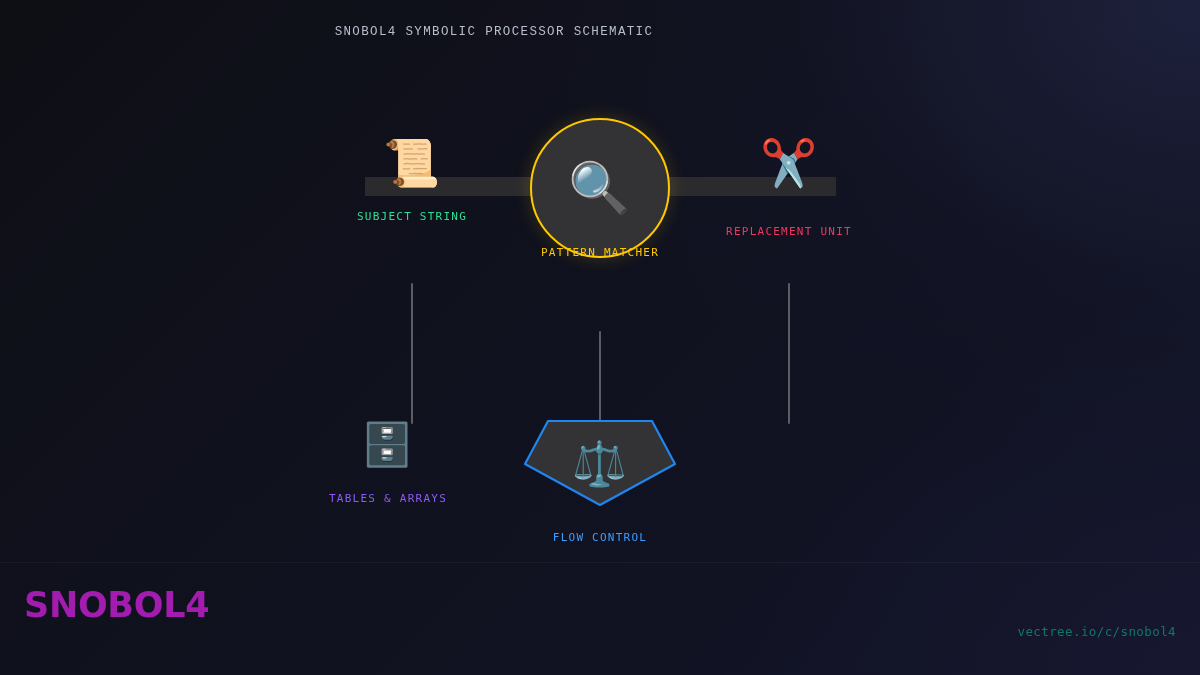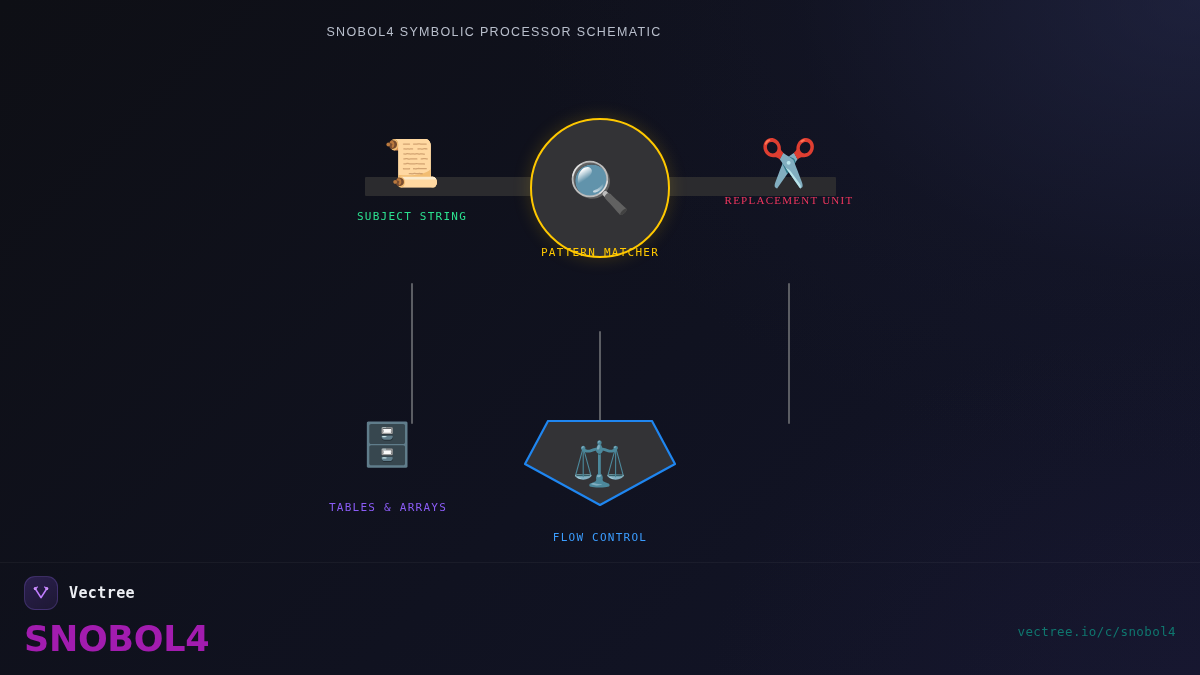--- a/index.html
+++ b/index.html
@@ -10,21 +10,21 @@
       radial-gradient(ellipse 700px 500px at 100% 100%, rgba(32,28,62,0.30) 0%, rgba(14,15,21,0) 70%),
       linear-gradient(135deg, #0e0f15 0%, #101220 55%, #13152a 100%);
     font-family:"DejaVu Sans Mono", monospace;
     position:relative;
   }
 
   
   .title {
     position:absolute; top:25px; left:0; width:988px;
     text-align:center;
-    font-family:Liberation Sans, sans-serif;
+    font-family:Liberation Mono, monospace;
     font-size:12.5px; letter-spacing:1.35px;
     color:#b9bfcc;
   }
 
   
   .canvas { position:absolute; inset:0; }
 
   
   .hbar {
     position:absolute; left:365px; top:177px; width:471px; height:19px;
@@ -52,42 +52,42 @@
     font-size:46px; line-height:1;
   }
   .n-subject .node-label { top:78px; color:#2ce08f; }
 
   
   .n-replace { left:688px; top:132px; width:202px; height:100px; }
   .n-replace .glyph {
     position:absolute; left:50%; top:8px; transform:translateX(-50%);
     font-size:46px; line-height:1;
   }
-  .n-replace .node-label { top:62px; color:#f0365e;font-family:Liberation Serif, serif; }
+  .n-replace .node-label { top:93px; color:#f0365e; }
 
   
   .n-pattern { left:500px; top:118px; width:200px; height:165px; }
   .n-pattern .circle {
     position:absolute; left:50%; top:0; transform:translateX(-50%);
     width:140px; height:140px; border-radius:50%;
     background:#333336;
     border:2.5px solid #ffc800;
     box-shadow:0 0 18px rgba(255,200,0,0.18);
     display:flex; align-items:center; justify-content:center;
   }
   .n-pattern .glyph { font-size:50px; line-height:1; }
   .n-pattern .node-label { top:128px; color:#ffc800; }
 
   
   .n-tables { left:287px; top:420px; width:202px; height:110px; }
   .n-tables .glyph {
     position:absolute; left:50%; top:4px; transform:translateX(-50%);
     font-size:42px; line-height:1;
   }
-  .n-tables .node-label { top:81px; color:#8b5cf6; }
+  .n-tables .node-label { top:72px; color:#8b5cf6; }
 
   
   .n-flow { left:500px; top:420px; width:200px; height:130px; }
   .n-flow .pent {
     position:absolute; left:50%; top:0; transform:translateX(-50%);
     width:152px; height:86px;
   }
   .n-flow .pent svg { display:block; }
   .n-flow .glyph {
     position:absolute; left:50%; top:22px; transform:translateX(-50%);
@@ -166,27 +166,16 @@
     </div>
     <span class="glyph">⚖️</span>
     <span class="node-label">FLOW CONTROL</span>
   </div>
 
 </div>
 
 <div class="footer-div"></div>
 
 <div class="brand">
-  <div class="brand-row">
-    <div class="logo">
-      <svg width="20" height="20" viewBox="0 0 20 20">
-        <path d="M4.2 5.6 L10 14.6 L15.8 5.6" fill="none" stroke="#c07dff" stroke-width="1.7" stroke-linecap="round" stroke-linejoin="round"></path>
-        <circle cx="4.2" cy="5.6" r="1.5" fill="#d9a0ff"></circle>
-        <circle cx="15.8" cy="5.6" r="1.5" fill="#d9a0ff"></circle>
-        <path d="M4.2 5.6 L6.4 4.0 M15.8 5.6 L13.6 4.0" stroke="#c07dff" stroke-width="1.2" stroke-linecap="round"></path>
-      </svg>
-    </div>
-    <span class="brand-name">Vectree</span>
-  </div>
   <div class="product">SNOBOL4</div>
 </div>
 
 <div class="url">vectree.io/c/snobol4</div>
 
 </body></html>

